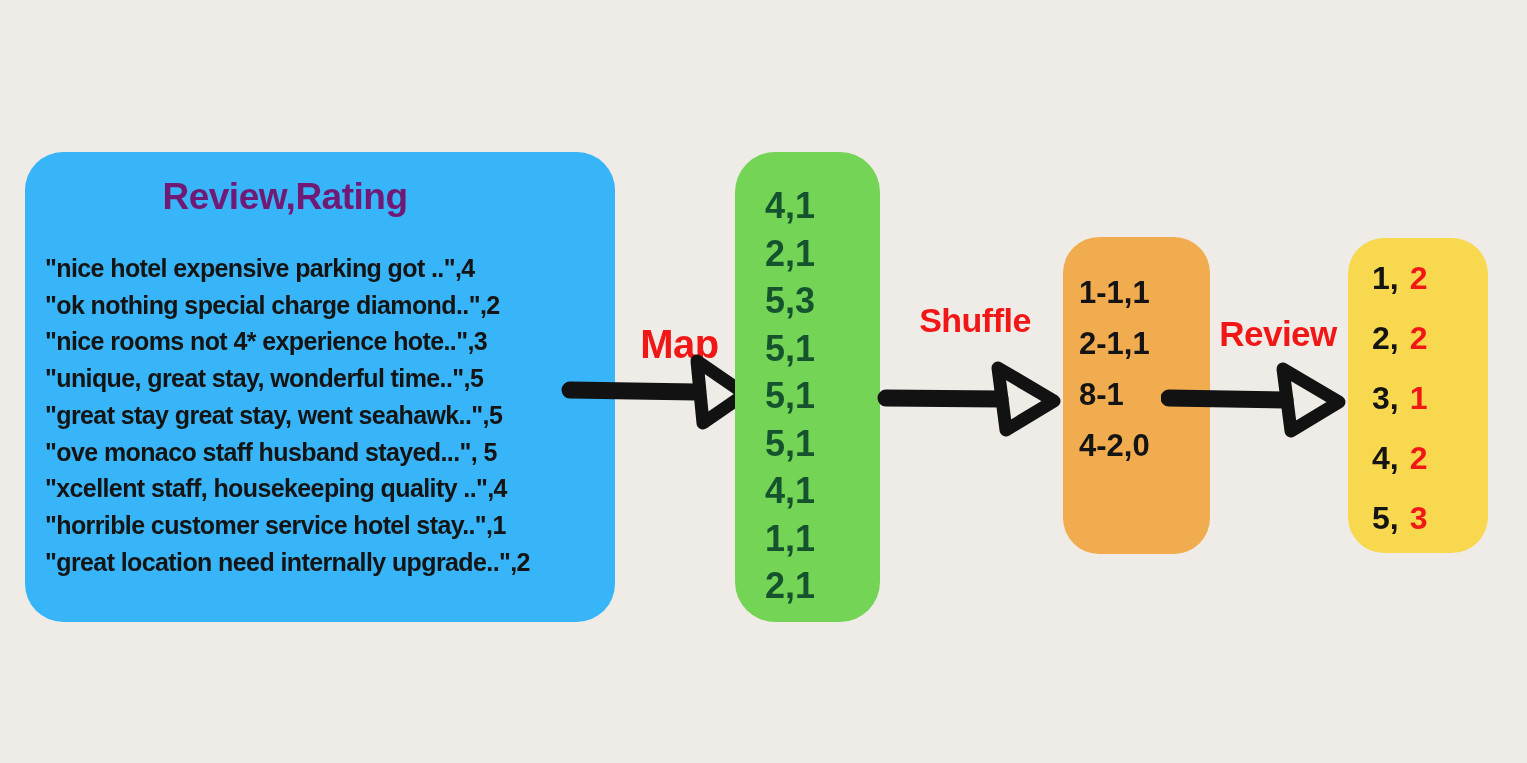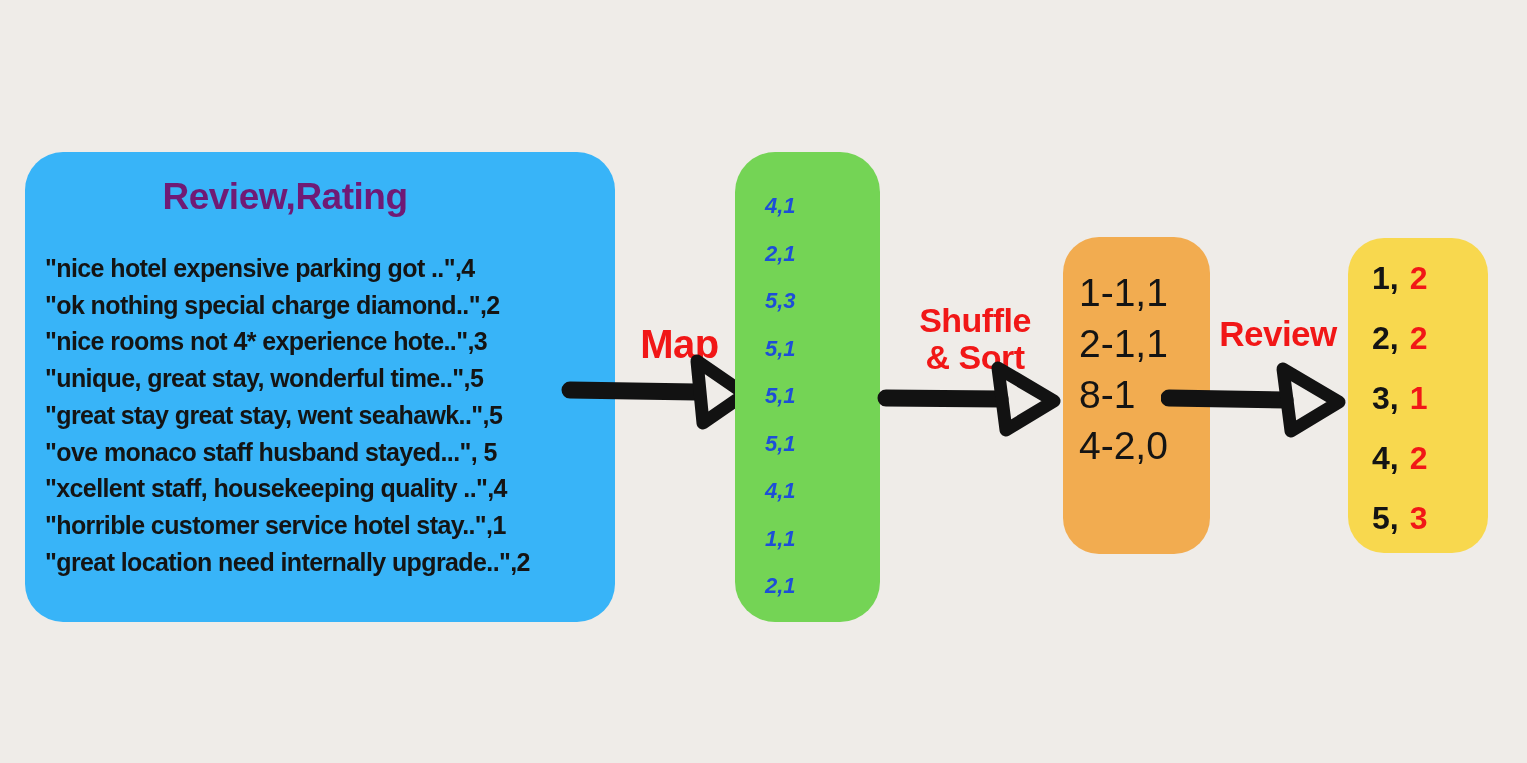--- a/index.html
+++ b/index.html
@@ -45,25 +45,25 @@
     position:absolute; top:98px; left:20px; right:8px;
   }
   .review-row {
     font-size:25px; font-weight:700; line-height:36.7px;
     letter-spacing:-0.6px; white-space:nowrap;
     color:#141414;
   }
 
   
   .kv-item {
-    font-size:22px; font-weight:700; line-height:47.5px;
-    color:#1d4ed8; white-space:nowrap;font-style:italic;
+    font-size:36px; font-weight:700; line-height:47.5px;
+    color:#14532d; white-space:nowrap;
   }
   .grouped-item {
-    font-size:39px; font-weight:400; line-height:51px;
+    font-size:31px; font-weight:700; line-height:51px;
     color:#141414; white-space:nowrap;
   }
   .result-item {
     font-size:32px; font-weight:700; line-height:60px;
     display:flex; gap:11px; white-space:nowrap;
   }
   .result-key { color:#141414; }
   .result-count { color:#f11717; }
 
   
@@ -117,21 +117,20 @@
     <div class="kv-item">5,1</div>
     <div class="kv-item">5,1</div>
     <div class="kv-item">5,1</div>
     <div class="kv-item">4,1</div>
     <div class="kv-item">1,1</div>
     <div class="kv-item">2,1</div>
   </div>
 
   <div class="stage-label label-shuffle">
     <div>Shuffle</div>
-    <div>&amp; Sort</div>
   </div>
   <svg class="arrow arrow2" width="190" height="85" viewBox="0 0 190 85">
     <path class="tail" d="M10 42 L124 43"></path>
     <path class="head" d="M122 12 L178 45 L130 74 Z"></path>
   </svg>
 
   <div class="box box-orange">
     <div class="grouped-item">1-1,1</div>
     <div class="grouped-item">2-1,1</div>
     <div class="grouped-item">8-1</div>

